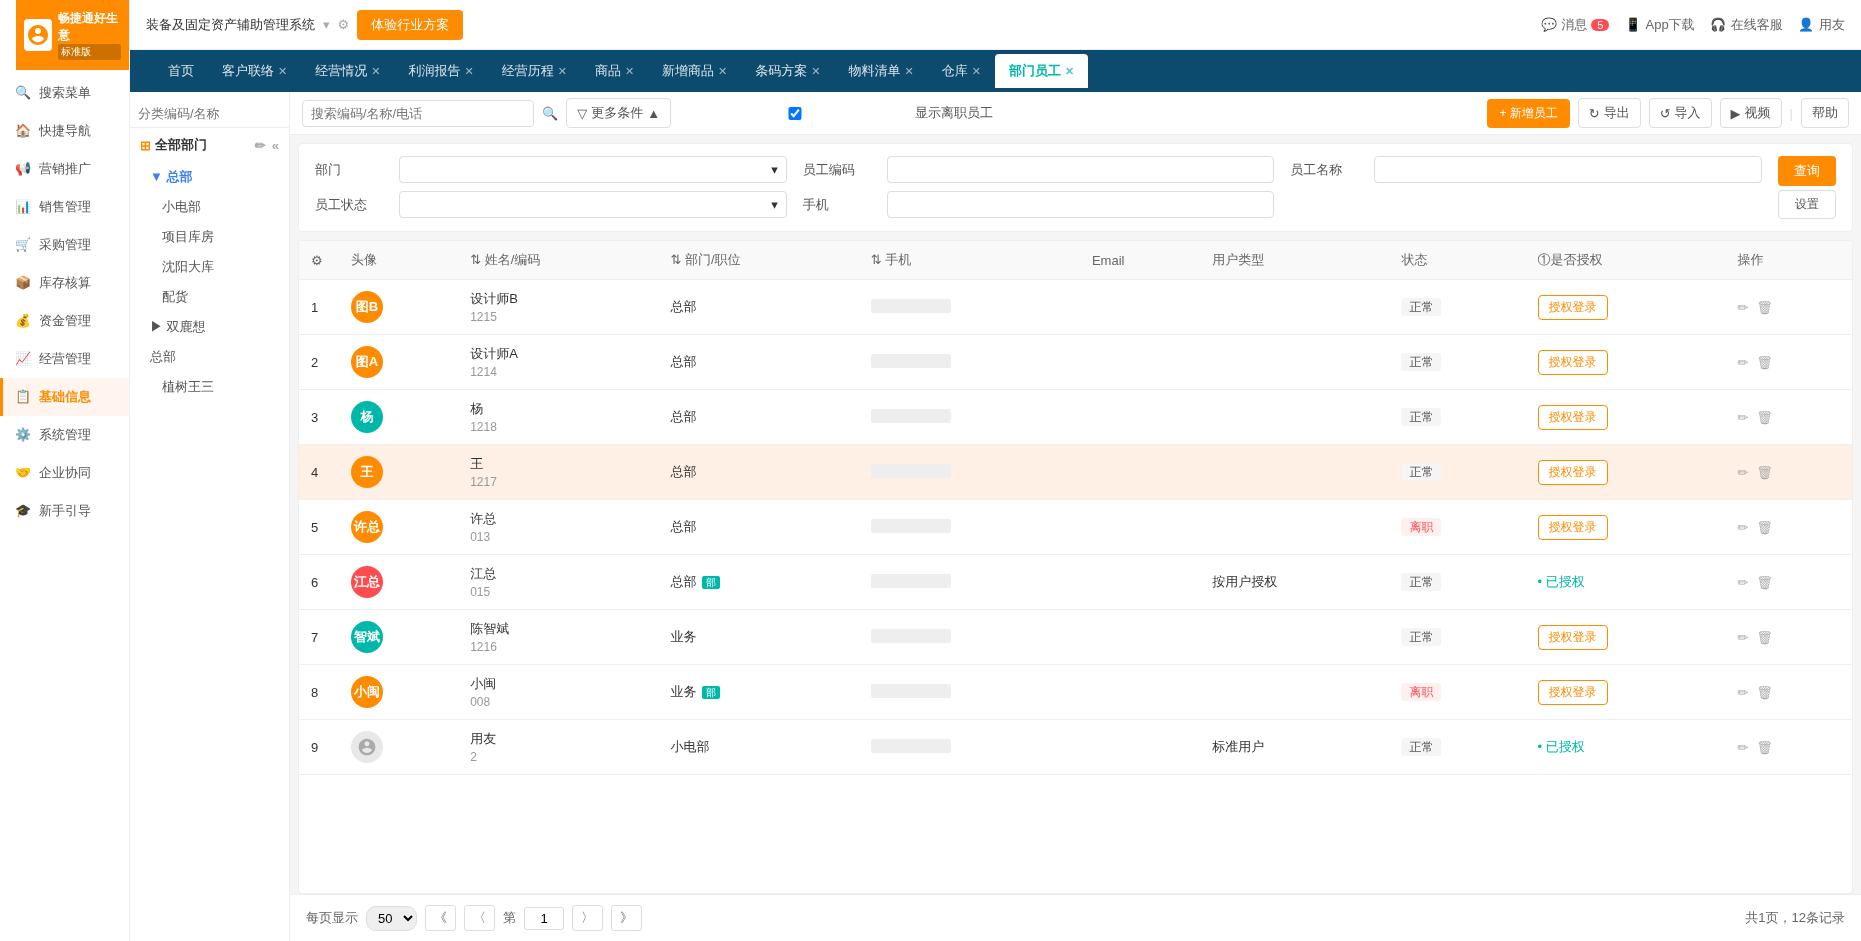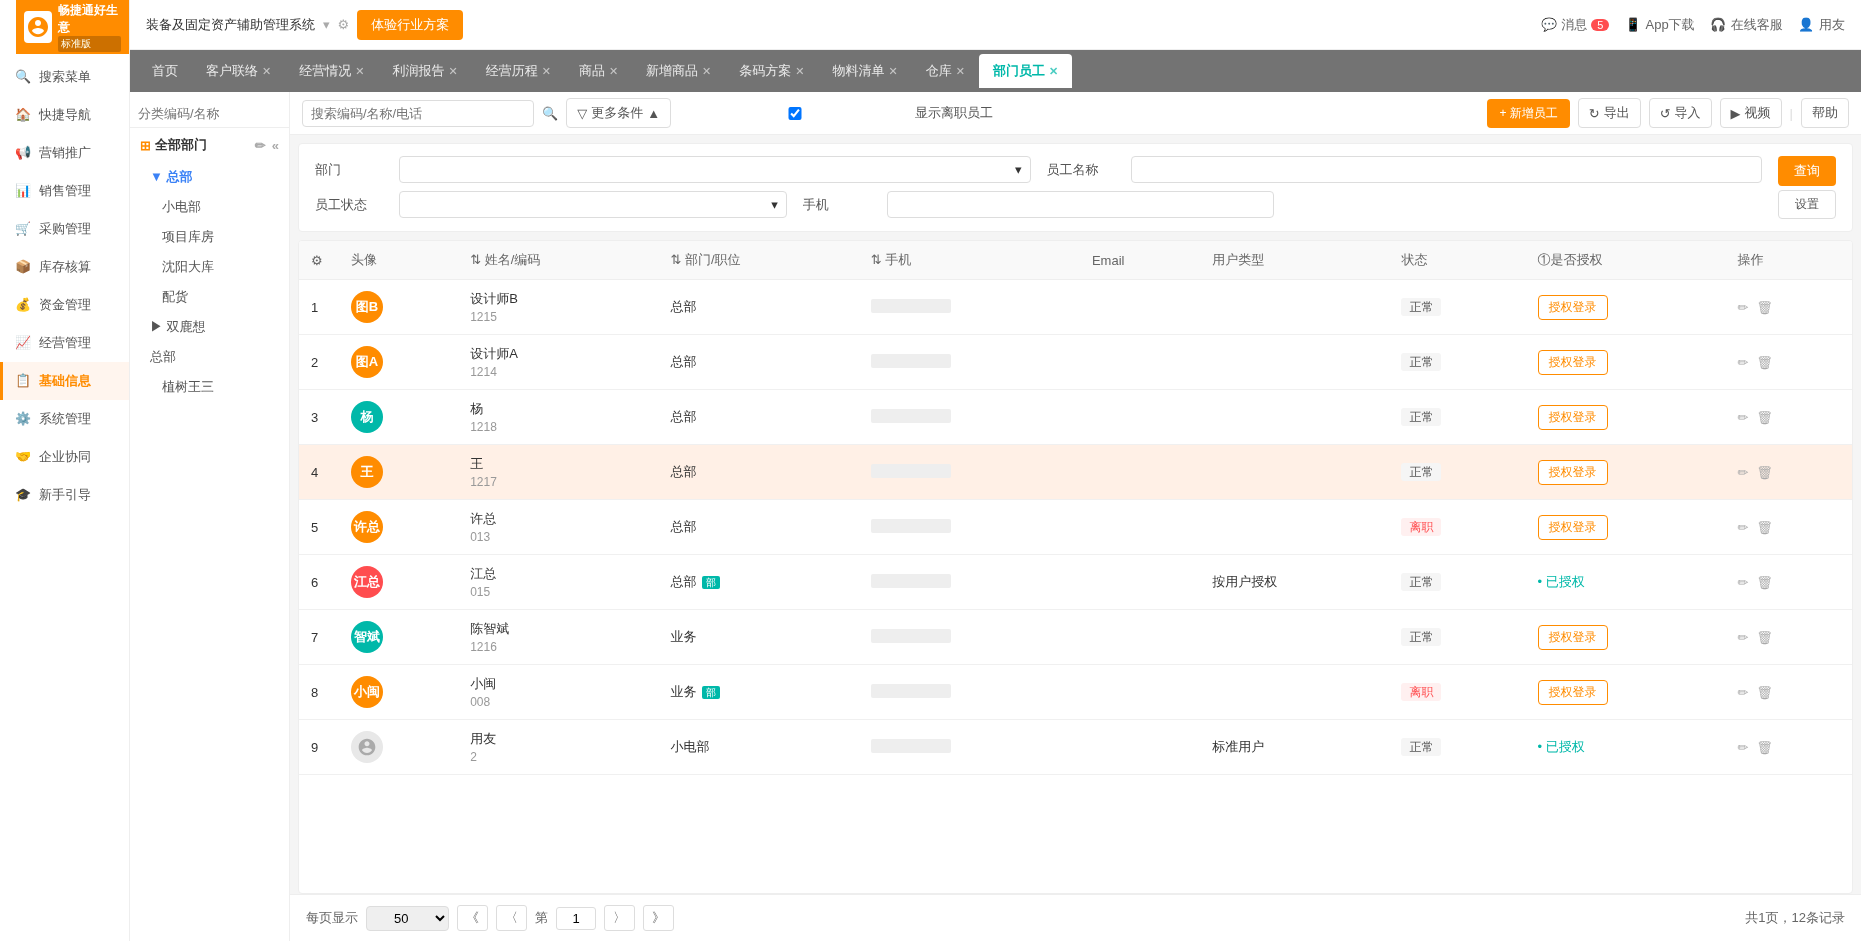--- a/index.html
+++ b/index.html
@@ -1,20 +1,20 @@
 <!DOCTYPE html>
 <html><head>
   <meta charset="utf-8">
   <style>
     * { box-sizing: border-box; margin: 0; padding: 0; font-family: 'Microsoft YaHei', Arial, sans-serif; font-size: 13px; }
     body { background: #f5f5f5; display: flex; height: 941px; overflow: hidden; }
 
     
     .sidebar { width: 130px; background: #fff; display: flex; flex-direction: column; border-right: 1px solid #eee; flex-shrink: 0; }
-    .sidebar-logo { background: #ff8c00; color: #fff; padding: 2px 8px; display: flex; align-items: center; gap: 6px; min-height: 50px; margin-left: 16px; }
+    .sidebar-logo { background: #ff8c00; color: #fff; padding: 10px 8px; display: flex; align-items: center; gap: 6px; min-height: 50px; margin-left: 16px; }
     .sidebar-logo-icon { width: 32px; height: 32px; background: #fff; border-radius: 4px; display: flex; align-items: center; justify-content: center; }
     .sidebar-logo-icon svg { width: 24px; height: 24px; }
     .sidebar-logo-text { font-size: 12px; font-weight: bold; line-height: 1.4; }
     .sidebar-logo-badge { font-size: 10px; color: #ffe; background: rgba(0,0,0,0.2); border-radius: 2px; padding: 1px 3px; }
     .sidebar-menu { flex: 1; overflow-y: auto; padding: 4px 0; }
     .sidebar-item { display: flex; align-items: center; gap: 8px; padding: 10px 12px; cursor: pointer; color: #555; border-left: 3px solid transparent; }
     .sidebar-item.active { background: #fff5ee; color: #ff8c00; border-left-color: #ff8c00; font-weight: bold; }
     .sidebar-item-icon { width: 16px; height: 16px; display: flex; align-items: center; justify-content: center; flex-shrink: 0; }
 
     
@@ -22,21 +22,21 @@
 
     
     .topbar { background: #fff; height: 50px; display: flex; align-items: center; justify-content: space-between; padding: 10px 16px; border-bottom: 1px solid #eee; flex-shrink: 0; }
     .topbar-left { display: flex; align-items: center; gap: 8px; font-size: 14px; color: #333; }
     .topbar-right { display: flex; align-items: center; gap: 16px; color: #666; font-size: 13px; }
     .topbar-right-item { display: flex; align-items: center; gap: 4px; cursor: pointer; }
     .badge { background: #ff4d4f; color: #fff; border-radius: 10px; padding: 0 5px; font-size: 11px; min-width: 18px; text-align: center; }
     .btn-trial { background: #ff8c00; color: #fff; border: none; border-radius: 4px; padding: 6px 14px; cursor: pointer; font-size: 13px; }
 
     
-    .nav-tabs { background: #737373; display: flex; align-items: center; padding: 0 8px; flex-shrink: 0; min-height: 42px; }
+    .nav-tabs { background: #0c4a6e; display: flex; align-items: center; padding: 0 24px; flex-shrink: 0; min-height: 42px; }
     .nav-tab { color: rgba(255,255,255,0.85); padding: 8px 14px; cursor: pointer; display: flex; align-items: center; gap: 4px; border-radius: 4px 4px 0 0; font-size: 13px; white-space: nowrap; }
     .nav-tab.active { background: #fff; color: #00b8a9; font-weight: bold; }
     .nav-tab .close-x { font-size: 11px; opacity: 0.7; }
 
     
     .content-body { display: flex; flex: 1; overflow: hidden; }
 
     
     .left-panel { width: 160px; background: #fff; border-right: 1px solid #eee; flex-shrink: 0; overflow-y: auto; padding: 8px 0; }
     .search-bar { display: flex; align-items: center; padding: 6px 8px; border-bottom: 1px solid #eee; }
@@ -90,21 +90,21 @@
     .name { font-size: 13px; color: #333; }
     .code { font-size: 12px; color: #999; }
     .dept-tag { background: #00b8a9; color: #fff; font-size: 10px; padding: 1px 4px; border-radius: 2px; margin-left: 2px; }
 
     
     .pagination { background: #fff; border-top: 1px solid #eee; padding: 10px 16px; display: flex; align-items: center; justify-content: space-between; flex-shrink: 0; }
     .pagination-left { display: flex; align-items: center; gap: 8px; color: #666; }
     .pagination-right { display: flex; align-items: center; gap: 4px; color: #666; }
     .page-btn { border: 1px solid #ddd; background: #fff; border-radius: 3px; padding: 3px 8px; cursor: pointer; color: #666; }
     .page-input { border: 1px solid #ddd; border-radius: 3px; padding: 3px 6px; width: 40px; text-align: center; }
-    .per-page-select { border: 1px solid #ddd; border-radius: 4px; padding: 3px 23px; }
+    .per-page-select { border: 1px solid #ddd; border-radius: 10px; padding: 3px 7px; }
 
     
     .gear-th { width: 40px; }
   </style>
 </head>
 <body>
 
 <div class="sidebar">
   <div class="sidebar-logo">
     <div class="sidebar-logo-icon">
@@ -314,20 +314,24 @@
           <div style="flex:1;">
             <div class="search-form-row">
               <div class="form-field">
                 <span class="form-label">部门</span>
                 <div class="form-select">
                   <span></span>
                   <span>▾</span>
                 </div>
               </div>
               <div class="form-field">
+                <span class="form-label">员工编码</span>
+                <input class="form-input" type="text" style="">
+              </div>
+              <div class="form-field">
                 <span class="form-label">员工名称</span>
                 <input class="form-input" type="text" style="">
               </div>
             </div>
             <div class="search-form-row">
               <div class="form-field">
                 <span class="form-label">员工状态</span>
                 <div class="form-select">
                   <span></span>
                   <span>▾</span>

